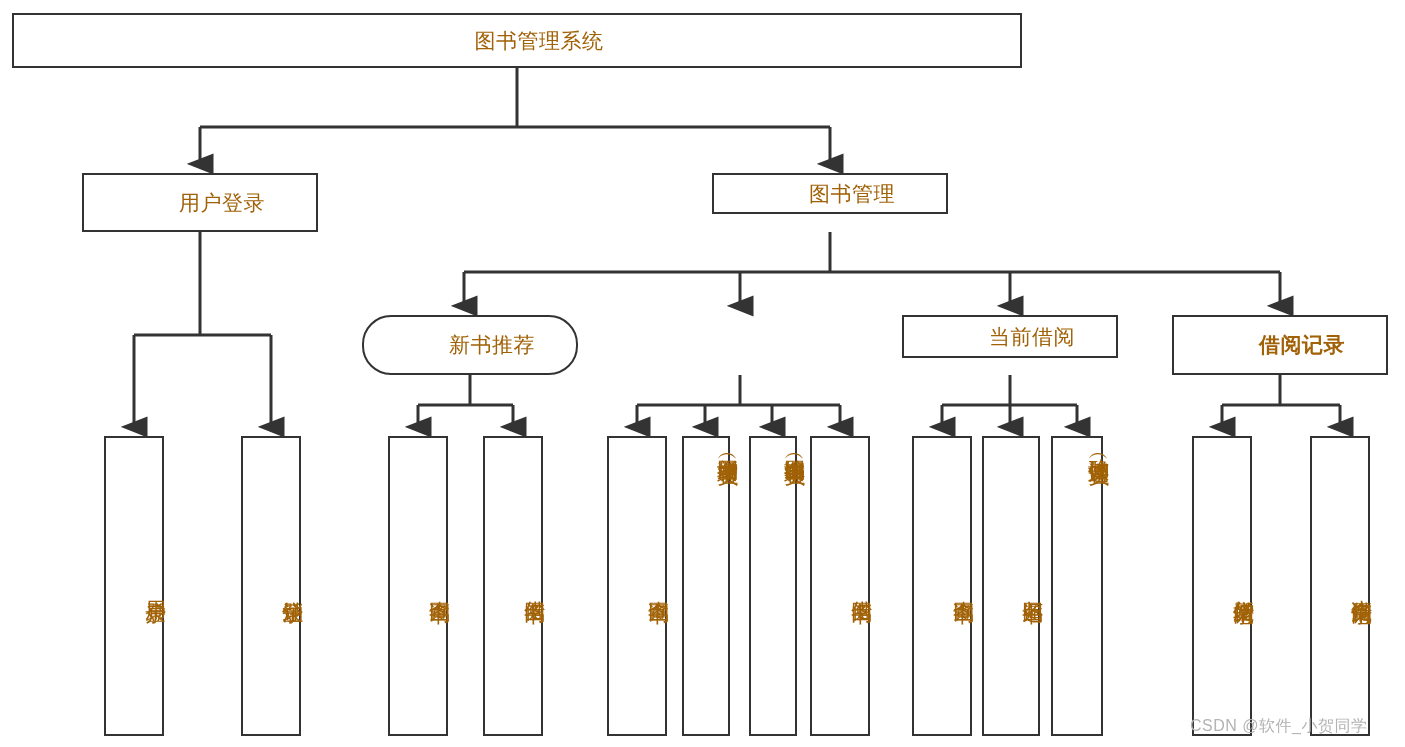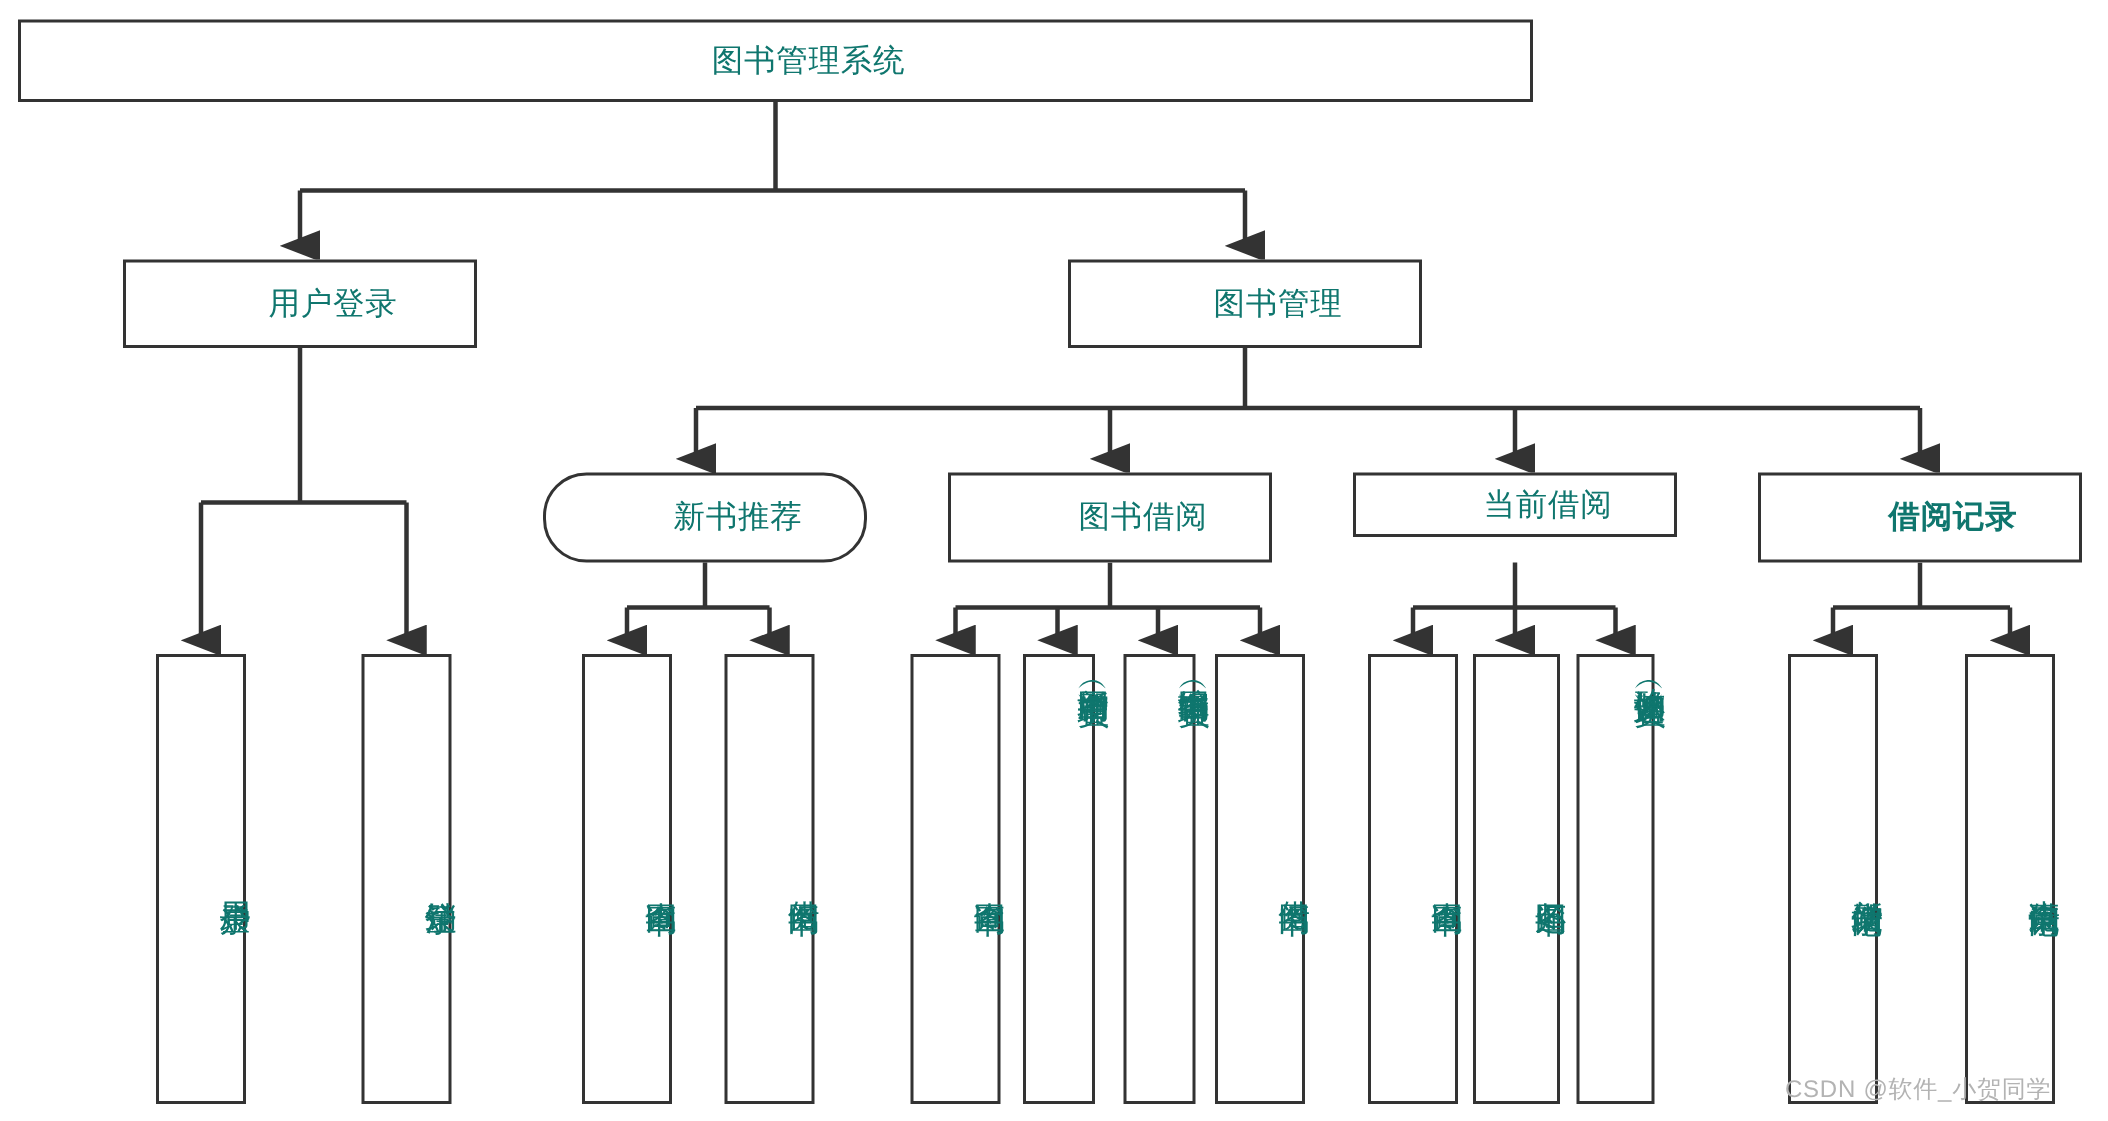--- a/index.html
+++ b/index.html
@@ -26,21 +26,21 @@
     pointer-events: none;
   }
   .node {
     position: absolute;
     box-sizing: border-box;
     border: 2.5px solid #333333;
     background: #ffffff;
     display: flex;
     align-items: center;
     justify-content: center;
-    color: #0f766e;
+    color: #a16207;
     padding-left: 44px;
   }
   .node-h .label {
     font-size: 21px;
     line-height: 1.2;
     letter-spacing: 0.5px;
     white-space: nowrap;
   }
   .node-v {
     align-items: flex-start;
@@ -124,31 +124,28 @@
   </svg>
 
   <div class="node node-h" style="left:12px; top:13px; width:1010px; height:55px;">
     <span class="label">图书管理系统</span>
   </div>
 
   <div class="node node-h" style="left:82px; top:173px; width:236px; height:59px;">
     <span class="label">用户登录</span>
   </div>
 
-  <div class="node node-h" style="left:712px; top:173px; width:236px; height:59px;">
+  <div class="node node-h" style="left:712px; top:173px; width:236px; height:41px;">
     <span class="label">图书管理</span>
   </div>
 
   <div class="node node-h" style="left:362px; top:315px; width:216px; height:60px;border-radius:29px;">
     <span class="label">新书推荐</span>
   </div>
 
-  <div class="node node-h" style="left:632px; top:315px; width:216px; height:60px;">
-    <span class="label">图书借阅</span>
-  </div>
 
   <div class="node node-h" style="left:902px; top:315px; width:216px; height:43px;">
     <span class="label">当前借阅</span>
   </div>
 
   <div class="node node-h" style="left:1172px; top:315px; width:216px; height:60px;font-weight:bold;">
     <span class="label">借阅记录</span>
   </div>
 
   <div class="node node-v centered" style="left:104px; top:436px; width:60px; height:300px;">

